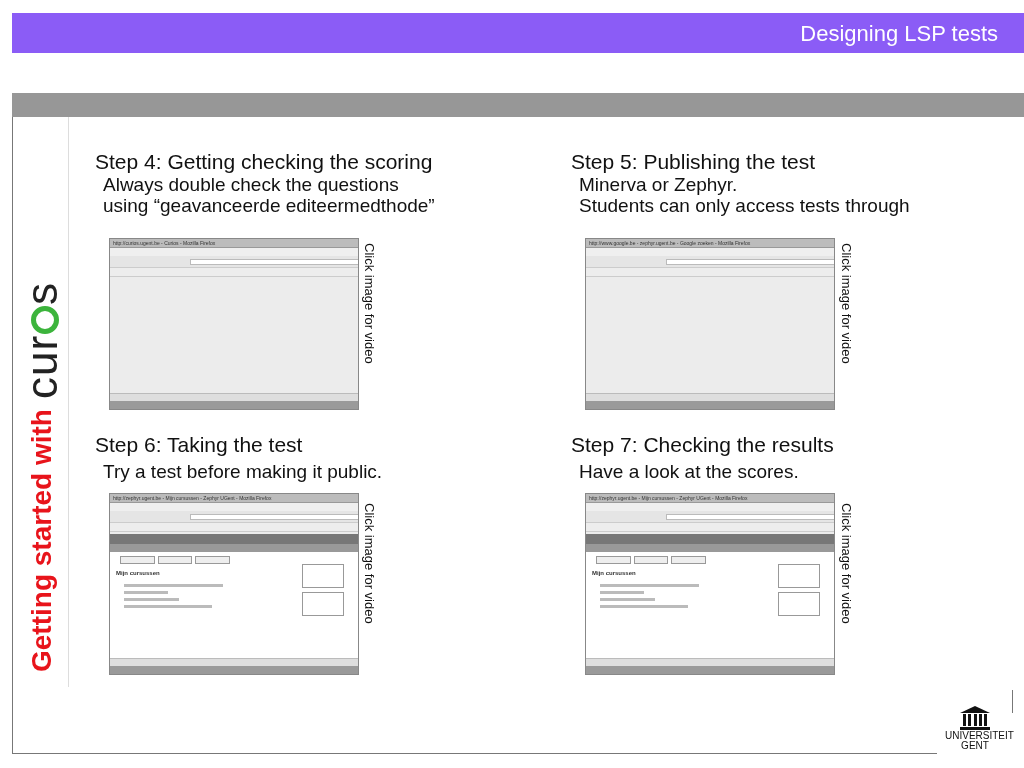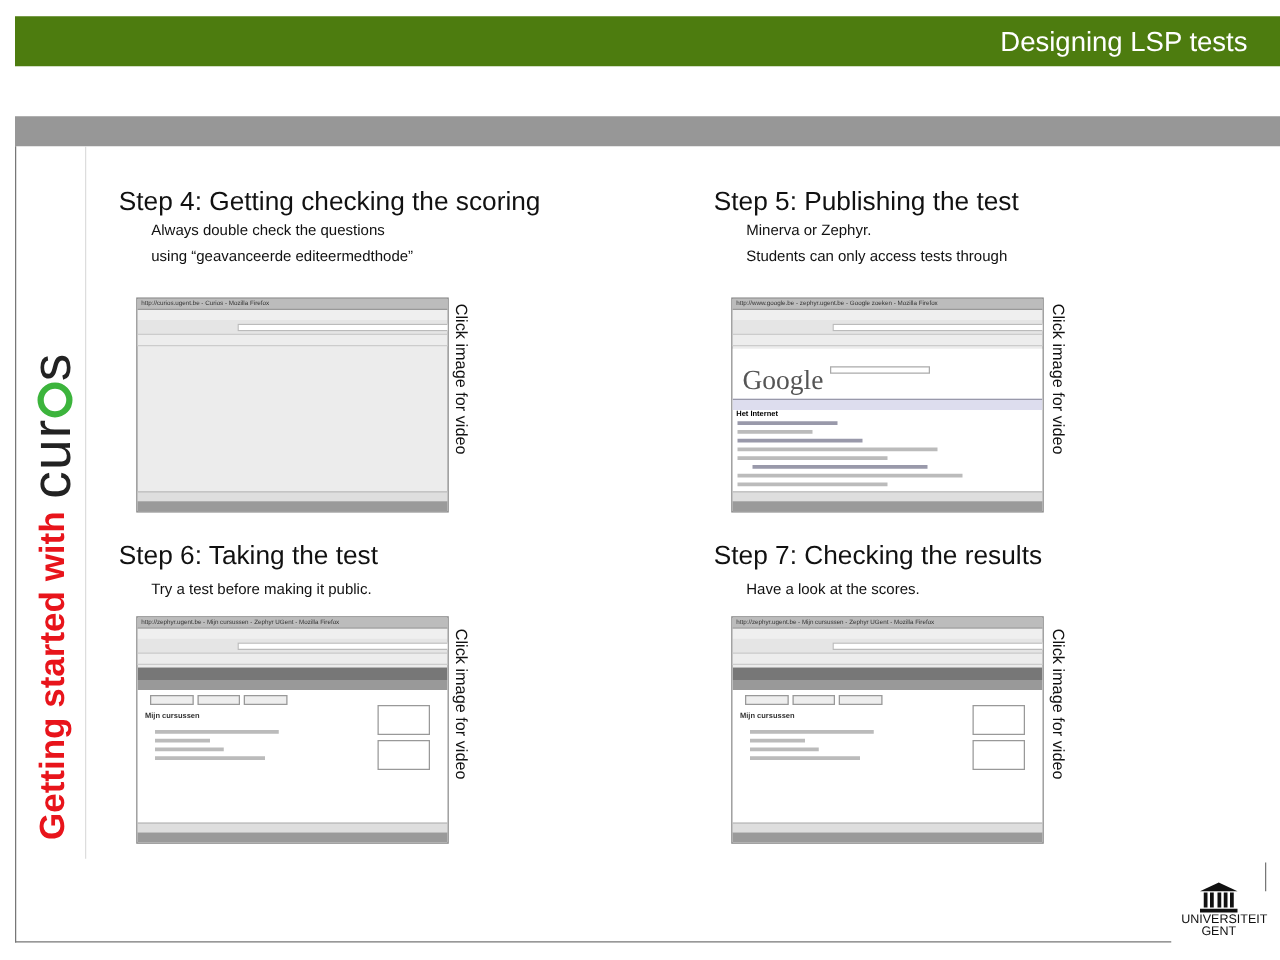--- a/index.html
+++ b/index.html
@@ -1,33 +1,33 @@
 <!DOCTYPE html>
 <html><head>
 <meta charset="utf-8">
 <style>
 *{box-sizing:border-box;margin:0;padding:0}
 html,body{width:1024px;height:768px;background:#fff;overflow:hidden;font-family:"Liberation Sans",sans-serif}
 .slide{position:relative;width:1024px;height:768px;background:#fff}
-.hdr1{position:absolute;left:12px;top:13px;width:1012px;height:40px;background:#4d7c0f}
+.hdr1{position:absolute;left:12px;top:13px;width:1012px;height:40px;background:#8b5cf6}
 .hdr1 span{position:absolute;right:26px;top:8px;color:#fff;font-size:22px}
 .hdr2{position:absolute;left:12px;top:53px;width:1012px;height:40px;background:#808080}
 .hdr2 span{position:absolute;right:23px;top:9px;color:#111;font-size:22px}
 .hdr3{position:absolute;left:12px;top:93px;width:1012px;height:24px;background:#979797}
 .vline{position:absolute;left:12px;top:117px;width:1px;height:637px;background:#777}
 .vline2{position:absolute;left:68px;top:117px;width:1px;height:570px;background:#ddd}
 .bline{position:absolute;left:12px;top:753px;width:925px;height:1px;background:#777}
 .rline{position:absolute;left:1012px;top:690px;width:1px;height:23px;background:#777}
 .sidebar{position:absolute;left:22px;top:672px;width:440px;height:40px;transform-origin:0 0;transform:rotate(-90deg);display:flex;align-items:center;white-space:nowrap}
 .sb-red{color:#e8141b;font-weight:bold;font-size:28px}
 .sb-logo{font-size:44px;color:#222;margin-left:10px;letter-spacing:1px;font-weight:normal;position:relative}
 .sb-logo .o{display:inline-block;width:28px;height:28px;border:5px solid #3cb43c;border-radius:50%;position:relative;top:2px;margin:0 1px}
 .step{position:absolute}
 .step h2{font-size:21px;font-weight:normal;color:#111;white-space:nowrap}
-.step p{font-size:12px;color:#111;line-height:21px;margin-left:26px;white-space:nowrap}
+.step p{font-size:19px;color:#111;line-height:21px;margin-left:8px;white-space:nowrap}
 .shot{position:absolute;background:#ececec;border:1px solid #888;overflow:hidden}
 .shot .tb{height:9px;background:#bcbcbc;border-bottom:1px solid #999;font-size:5px;color:#333;padding-left:3px;line-height:9px;white-space:nowrap;overflow:hidden}
 .shot .menu{height:8px;background:#efefef;font-size:4px;line-height:8px;padding-left:4px;color:#555}
 .shot .nav{height:12px;background:#e5e5e5;border-bottom:1px solid #ccc;position:relative}
 .shot .nav i{position:absolute;left:80px;top:3px;width:170px;height:6px;background:#fff;border:1px solid #bbb}
 .shot .gbar{height:9px;background:#ededed;border-bottom:1px solid #ccc}
 .shot .body{position:absolute;left:0;right:0;top:40px;bottom:16px;background:#fff}
 .shot .status{position:absolute;left:0;right:0;bottom:8px;height:8px;background:#dedede;border-top:1px solid #bbb}
 .shot .task{position:absolute;left:0;right:0;bottom:0;height:8px;background:#9a9a9a}
 .cap{position:absolute;font-size:13px;color:#111;white-space:nowrap;transform-origin:0 0;transform:rotate(90deg)}
@@ -92,35 +92,20 @@
     <p>Minerva or Zephyr.</p>
     <p>Students can only access tests through</p>
   </div>
   <div class="shot" style="left:585px;top:238px;width:250px;height:172px">
     <div class="tb">http://www.google.be - zephyr.ugent.be - Google zoeken - Mozilla Firefox</div>
     <div class="menu"></div>
     <div class="nav">
         <i></i>
       </div>
     <div class="gbar"></div>
-    <div class="body">
-      <div class="g-logo">Google</div>
-      <div style="position:absolute;left:78px;top:14px;width:80px;height:6px;border:1px solid #aaa"></div>
-      <div class="g-bar"><span style="font-size:6px;font-weight:bold;padding-left:3px">Het Internet</span></div>
-      <div class="lines" style="position:absolute;left:4px;top:54px;width:200px">
-        <div style="width:40%;background:#99a"></div>
-          <div style="width:30%"></div>
-          <div style="width:50%;background:#99a"></div>
-          <div style="width:80%"></div>
-          <div style="width:60%"></div>
-          <div style="width:70%;background:#99a;margin-left:12px"></div>
-          <div style="width:90%"></div>
-          <div style="width:60%"></div>
-      </div>
-    </div>
     <div class="status"></div>
     <div class="task"></div>
   </div>
   <div class="cap" style="left:854px;top:243px">Click image for video</div>
 
   <div class="step" style="left:95px;top:433px">
     <h2>Step 6: Taking the test</h2>
     <p style="margin-top:4px">Try a test before making it public.</p>
   </div>
   <div class="shot" style="left:109px;top:493px;width:250px;height:182px">

